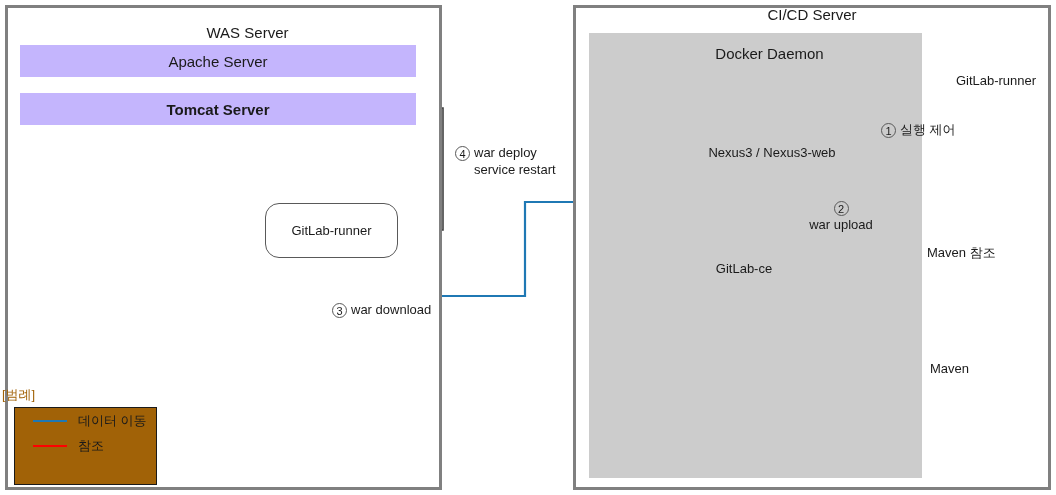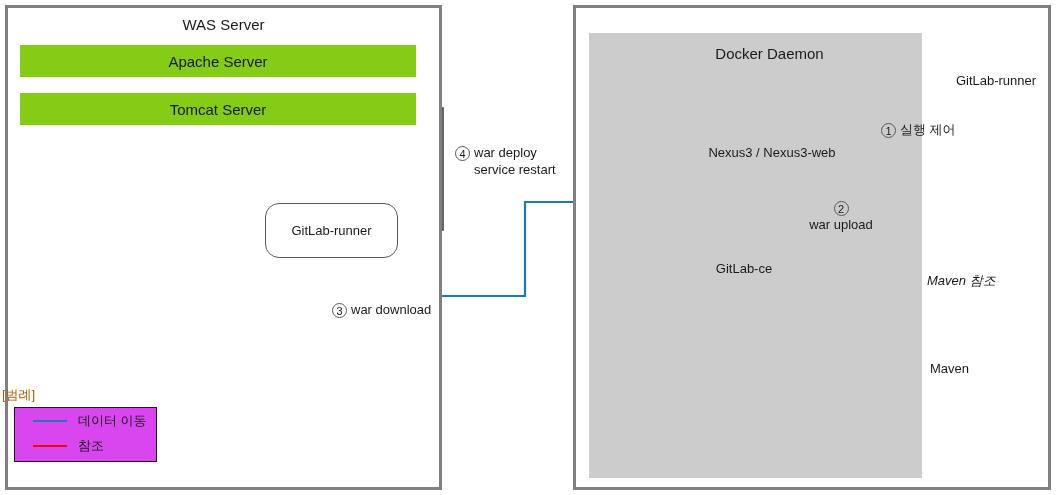--- a/index.html
+++ b/index.html
@@ -31,36 +31,36 @@
   #cicd-panel { left: 573px; top: 5px; width: 478px; height: 485px; }
 
   .panel-title {
     position: absolute;
     left: 0; right: 0;
     text-align: center;
     font-size: 15px;
     color: #1a1a1a;
     white-space: nowrap;
   }
-  #was-title  { top: 16px; }
+  #was-title  { top: 24px; padding-left: 24px; }
   #cicd-title { top: 6px; }
 
   
   .gray-bar {
     position: absolute;
-    background: #84cc16;
+    background: #c4b5fd;
     display: flex;
     align-items: center;
     justify-content: center;
     font-size: 15px;
     color: #1a1a1a;
     box-sizing: border-box;
   }
   #apache-bar { left: 20px; top: 45px; width: 396px; height: 32px; }
-  #tomcat-bar { left: 20px; top: 93px; width: 396px; height: 32px; }
+  #tomcat-bar { left: 20px; top: 93px; width: 396px; height: 32px; font-weight: bold; }
 
   
   #docker-region {
     position: absolute;
     left: 589px; top: 33px;
     width: 333px; height: 445px;
     background: #cccccc;
   }
   #docker-title {
     position: absolute;
@@ -119,23 +119,23 @@
   
   #legend-title {
     position: absolute;
     left: 2px; top: 386px;
     font-size: 13px;
     color: #a16207;
   }
   #legend-box {
     position: absolute;
     left: 14px; top: 407px;
-    width: 143px; height: 55px;
+    width: 143px; height: 78px;
     border: 1px solid #1a1a1a;
-    background: #d946ef;
+    background: #a16207;
     box-sizing: border-box;
   }
   .legend-row {
     position: absolute;
     left: 0; width: 143px;
     height: 25px;
     display: flex;
     align-items: center;
   }
   .legend-swatch {
@@ -203,20 +203,21 @@
   <div class="panel" id="was-panel"></div>
   <div class="panel-title" id="was-title" style="left:5px; width:437px;">WAS Server</div>
 
   <div class="gray-bar" id="apache-bar">Apache Server</div>
   <div class="gray-bar" id="tomcat-bar">Tomcat Server</div>
 
   <div id="runner-box">GitLab-runner</div>
 
   <div class="panel" id="cicd-panel"></div>
   <div id="docker-region"></div>
+  <div class="panel-title" id="cicd-title" style="left:573px; width:478px;">CI/CD Server</div>
   <div id="docker-title">Docker Daemon</div>
 
   <div class="cube-label" style="left:672px; top:145px; width:200px;">Nexus3 / Nexus3-web</div>
   <div class="cube-label" style="left:694px; top:261px; width:100px;">GitLab-ce</div>
   <div class="cube-label" style="left:938px; top:73px; width:116px;">GitLab-runner</div>
   <div class="cube-label" style="left:930px; top:361px; width:74px; text-align:left;">Maven</div>
 
   <div class="edge-label" style="left:455px; top:120px;margin-top:24px;">
     <span class="step-num">4</span><span>war deploy</span>
     <div style="margin-left:19px;">service restart</div>
@@ -228,21 +229,21 @@
 
   <div class="edge-label" style="left:881px; top:121px;">
     <span class="step-num">1</span><span>실행 제어</span>
   </div>
 
   <div class="edge-label" style="left:803px; top:199px; text-align:center; width:76px;">
     <div><span class="step-num" style="margin-right:0;">2</span></div>
     <div>war upload</div>
   </div>
 
-  <div class="edge-label" style="left:927px; top:272px;font-style:italic;">Maven 참조</div>
+  <div class="edge-label" style="left:927px; top:244px;">Maven 참조</div>
 
   <div id="legend-title">[범례]</div>
   <div id="legend-box">
     <div class="legend-row" style="top:0px;">
       <span class="legend-swatch" style="border-top-color:#1f78b4;"></span>
       <span class="legend-text">데이터 이동</span>
     </div>
     <div class="legend-row" style="top:25px;">
       <span class="legend-swatch" style="border-top-color:#ff0000;"></span>
       <span class="legend-text">참조</span>

